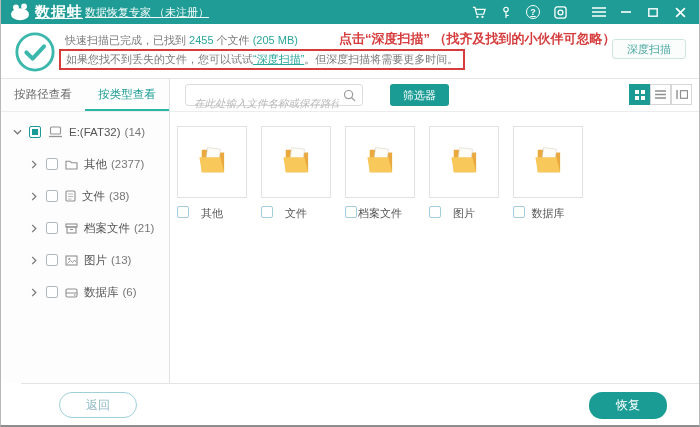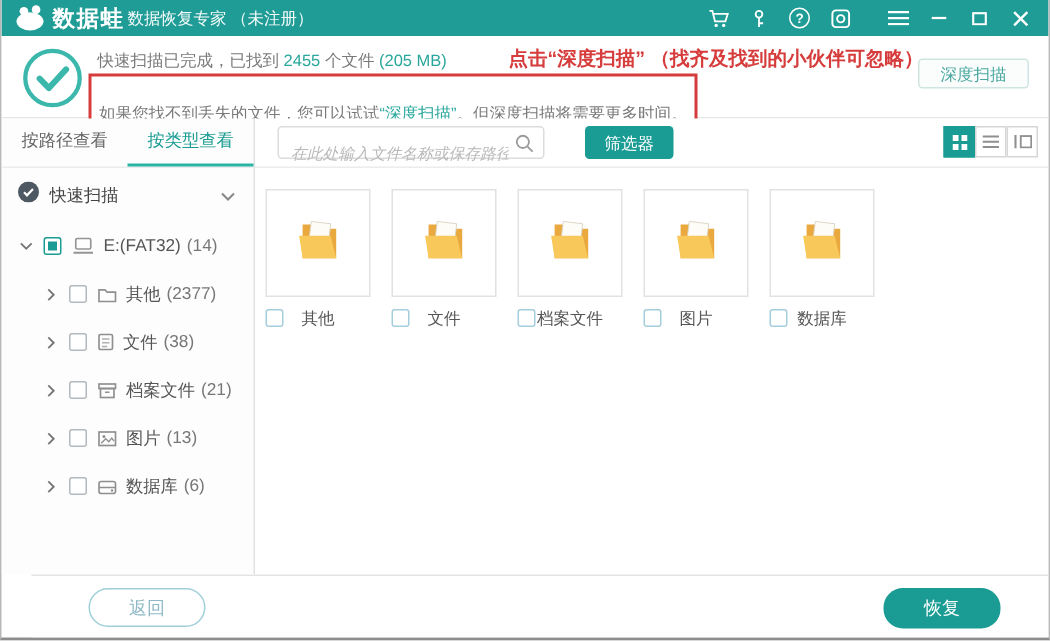--- a/index.html
+++ b/index.html
@@ -9,38 +9,39 @@
     position:relative; width:700px; height:427px; background:#fff;
     border-left:1px solid #b8b8b8; border-right:1px solid #b8b8b8;
     border-bottom:2px solid #8d8d8d; overflow:hidden;
   }
 
   
   .titlebar {
     position:absolute; top:0; left:0; right:0; height:24px;
     background:#1e9c95; display:flex; align-items:center; color:#fff;
     padding-left:8px;
+    text-decoration:underline;
   }
   .brand-icon { display:flex; align-items:center; margin-right:4px; }
   .brand-name { font-size:15px; font-weight:bold; letter-spacing:1px; }
   .app-title { font-size:11px; margin-left:2px; opacity:.95; }
   .tb-spacer { flex:1; }
   .tb-icons { display:flex; align-items:center; gap:9px; padding-right:10px; }
   .tb-btn { width:18px; height:18px; display:flex; align-items:center; justify-content:center; cursor:pointer; }
   .tb-btn.gap { margin-left:12px; }
   .tb-help { width:14px; height:14px; border:1.2px solid #fff; border-radius:50%; font-size:9px; line-height:12px; text-align:center; font-weight:bold; }
 
   
   .banner { position:absolute; top:24px; left:0; right:0; height:55px; background:#fff; border-bottom:1px solid #e6e6e6; }
   .check-badge { position:absolute; left:13px; top:7px; }
   .banner-line1 { position:absolute; left:64px; top:9px; font-size:11px; color:#7a7a7a; white-space:nowrap; }
   .teal-num { color:#2aa79c; }
   .hint-box {
     position:absolute; left:58px; top:25px; border:2px solid #d63c3c;
-    padding:17px 5px; font-size:11px; color:#7a7a7a; white-space:nowrap; background:#fff;
+    padding:1px 5px; font-size:11px; color:#7a7a7a; white-space:nowrap; background:#fff;
   }
   .hint-link { color:#2aa79c; text-decoration:underline; cursor:pointer; }
   .annotation { position:absolute; left:338px; top:6px; font-size:13px; font-weight:bold; color:#d63c3c; white-space:nowrap; }
   .deep-scan-btn {
     position:absolute; right:13px; top:15px; height:20px; padding:0 14px;
     border:1px solid #cfe5e2; border-radius:3px; background:#fbfdfd; color:#4aa8a0;
     font-size:11px; cursor:pointer; font-family:inherit;
   }
 
   
@@ -198,35 +199,20 @@
     <div class="annotation">点击“深度扫描” （找齐及找到的小伙伴可忽略）</div>
     <button class="deep-scan-btn">深度扫描</button>
   </div>
 
   <div class="content">
 
     <div class="sidebar">
       <div class="tabs">
         <div class="tab">按路径查看</div>
         <div class="tab active">按类型查看</div>
-      </div>
-      <div class="scan-row">
-        <span>
-          <svg width="14" height="14" viewBox="0 0 14 14">
-              <circle cx="7" cy="7" r="7" fill="#4d5862"></circle>
-              <path d="M4 7.2l2 2 4-4.2" fill="none" stroke="#fff" stroke-width="1.5"></path>
-            </svg>
-        </span>
-        <span class="scan-label">快速扫描</span>
-        <span class="scan-spacer"></span>
-        <span>
-          <svg viewBox="0 0 10 6" width="10" height="6">
-              <path d="M1 1l4 4 4-4" fill="none" stroke="#888" stroke-width="1.4"></path>
-            </svg>
-        </span>
       </div>
       <div class="tree" id="tree">
   <div class="tree-row">
     <span class="expander">
               <svg viewBox="0 0 10 6" width="9" height="6">
                 <path d="M1 1l4 4 4-4" fill="none" stroke="#777" stroke-width="1.4"></path>
               </svg>
             </span>
     <span class="cb indeterminate"></span>
     <span class="ticon">

